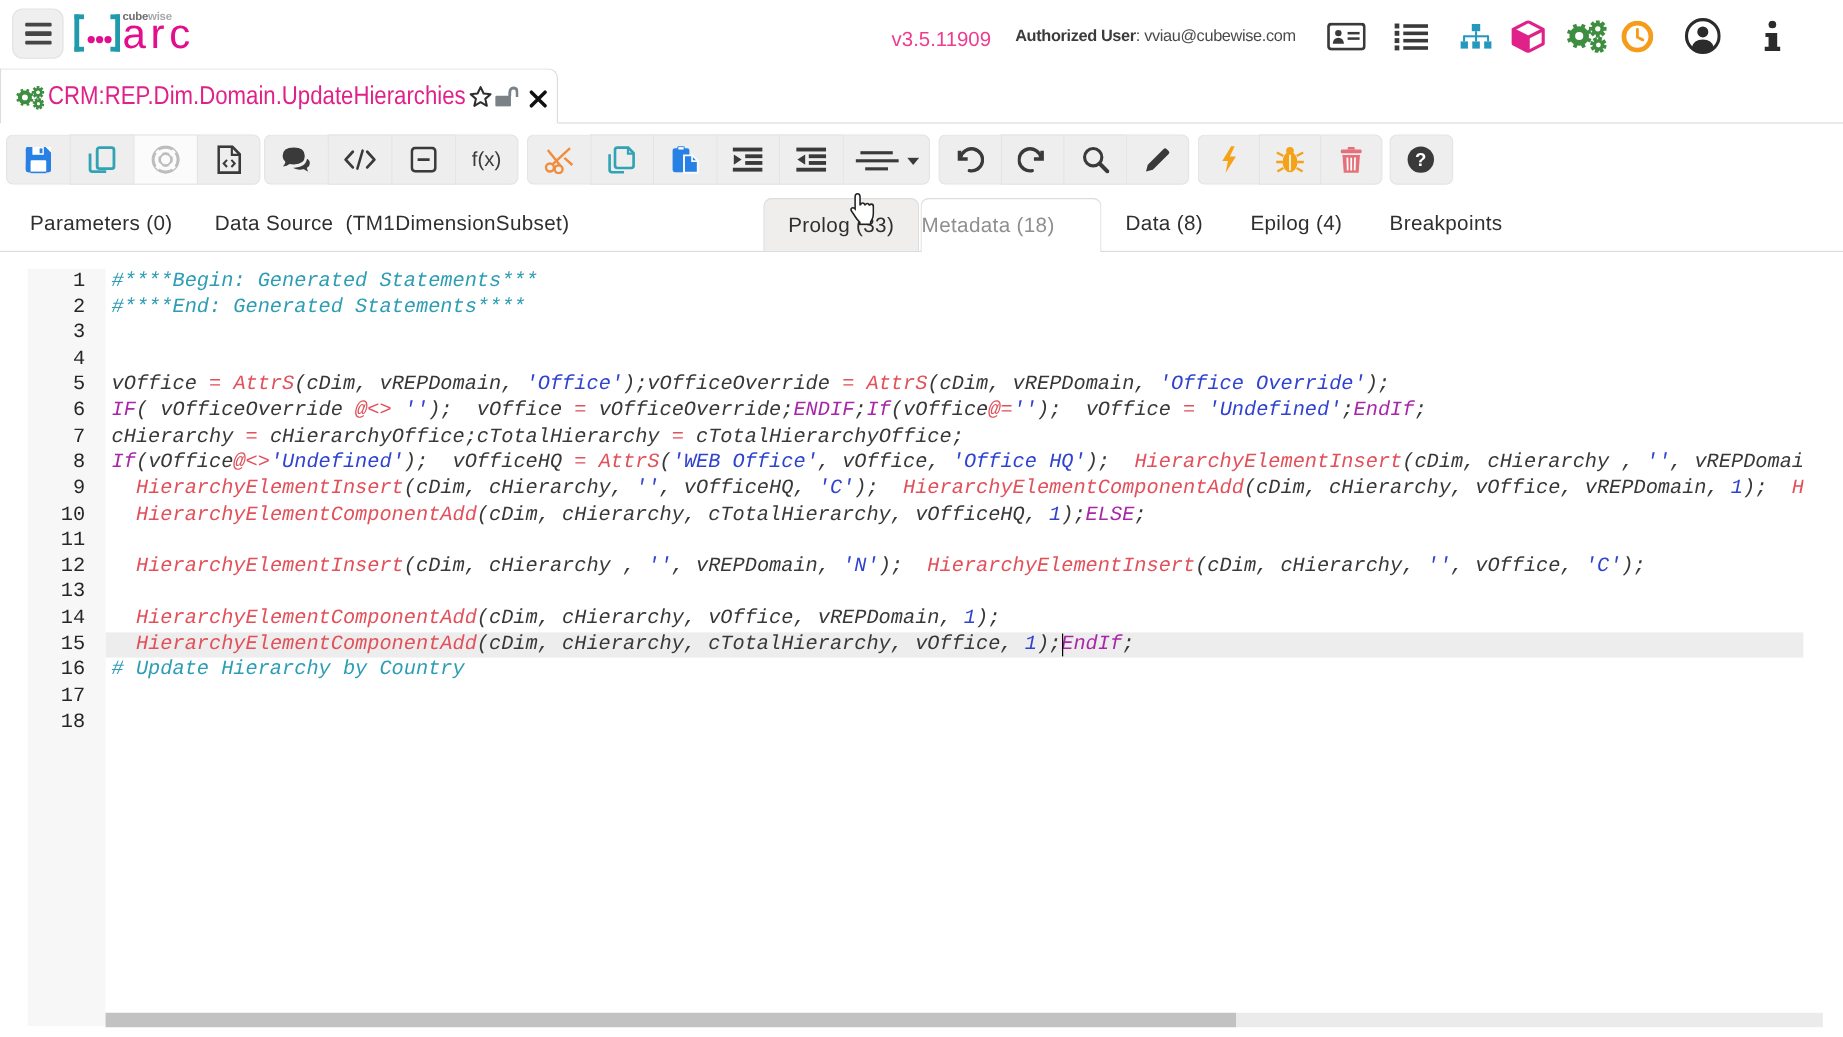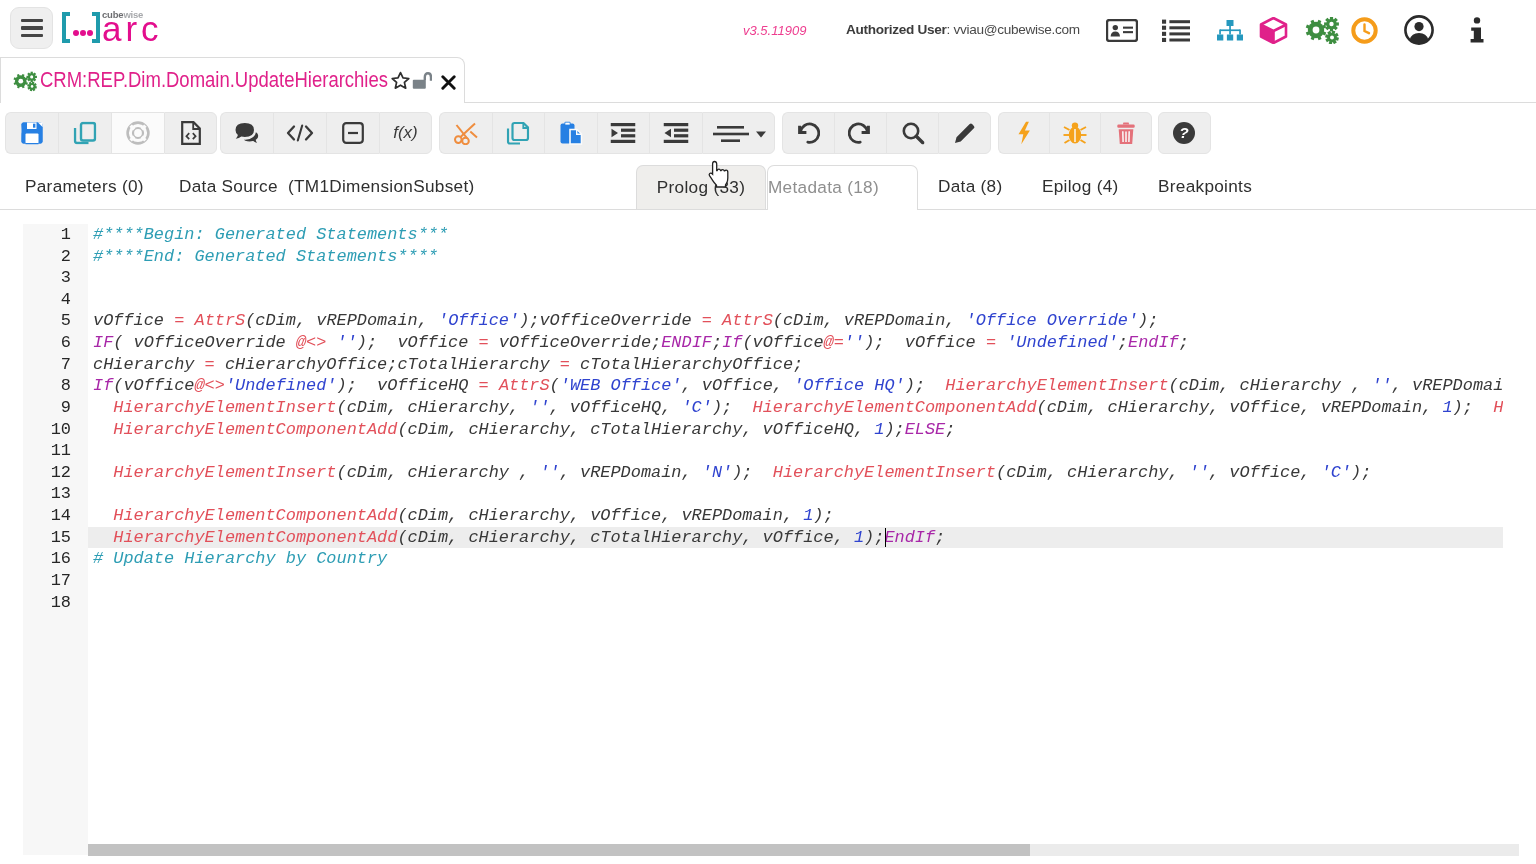--- a/index.html
+++ b/index.html
@@ -13,33 +13,33 @@
   border-radius:1px; margin:4.2px auto 0; }
 .burger span:first-child { margin-top:0; }
 .logo { position:absolute; left:62px; top:0; width:120px; height:57px; }
 .lb { position:absolute; top:12px; width:8px; height:31px; border:4.5px solid #1f9bac; }
 .lb.l { left:0; border-right:none; }
 .lb.r { left:30px; border-left:none; }
 .ld { position:absolute; top:29.5px; width:6px; height:6px; border-radius:50%; background:#e30e8d; }
 .cubewise { position:absolute; left:40px; top:8.5px; font-size:9.5px; font-weight:bold; color:#6d6e71; letter-spacing:-0.2px; z-index:2; }
 .cubewise i { font-style:normal; color:#a7a9ac; }
 .arc { position:absolute; left:40px; top:10.5px; font-size:35px; color:#e30e8d; letter-spacing:4px; line-height:35px; }
-.ver { position:absolute; left:743px; top:23px; font-size:13px; color:#ee3d8f;font-style:italic; }
+.ver { position:absolute; left:743px; top:23px; font-size:17px; color:#ee3d8f; }
 .auth { position:absolute; left:846px; top:21.5px; font-size:13.6px; letter-spacing:-0.3px; color:#4a4a4a; }
 .auth b { color:#3c3c3c; }
 .nico { position:absolute; top:0; }
 
 .tabbar { position:relative; height:46px; }
 .tabline { position:absolute; left:465px; right:0; top:45px; height:1px; background:#dcdcdc; }
 .ptab { position:absolute; left:0px; top:0; width:465px; height:46px;
   border:1px solid #dcdcdc; border-bottom:none; border-radius:0 8px 0 0; background:#fff; }
 .ptab .title { position:absolute; left:38.5px; top:10px; font-size:21.5px; color:#e0218a; transform:scaleX(0.86); transform-origin:0 0; white-space:nowrap; }
 
 .toolbar { position:relative; height:55px; padding:9px 0 0 5px; white-space:nowrap; }
-.tgroup { display:inline-block; vertical-align:top; margin-right:0; font-size:0;font-style:italic; }
+.tgroup { display:inline-block; vertical-align:top; margin-right:0; font-size:0; }
 .tbtn { display:inline-block; vertical-align:top; width:52.7px; height:42px; background:#eeeeee;
   border:1px solid #e4e4e4; border-right:none; position:relative; }
 .tbtn:first-child { border-radius:6px 0 0 6px; }
 .tbtn:last-child { border-radius:0 6px 6px 0; border-right:1px solid #e4e4e4; }
 .tbtn.only { border-radius:6px; border-right:1px solid #e4e4e4; }
 .tbtn.white { background:#fbfbfb; }
 .tbtn svg, .tbtn .txt { position:absolute; left:50%; top:50%; transform:translate(-50%,-50%); }
 .tbtn .txt { font-size:17px; color:#3a3a3a; white-space:nowrap; }
 
 .subtabs { position:relative; height:52px; font-size:17.2px; letter-spacing:0.3px; color:#2f2f2f; }

